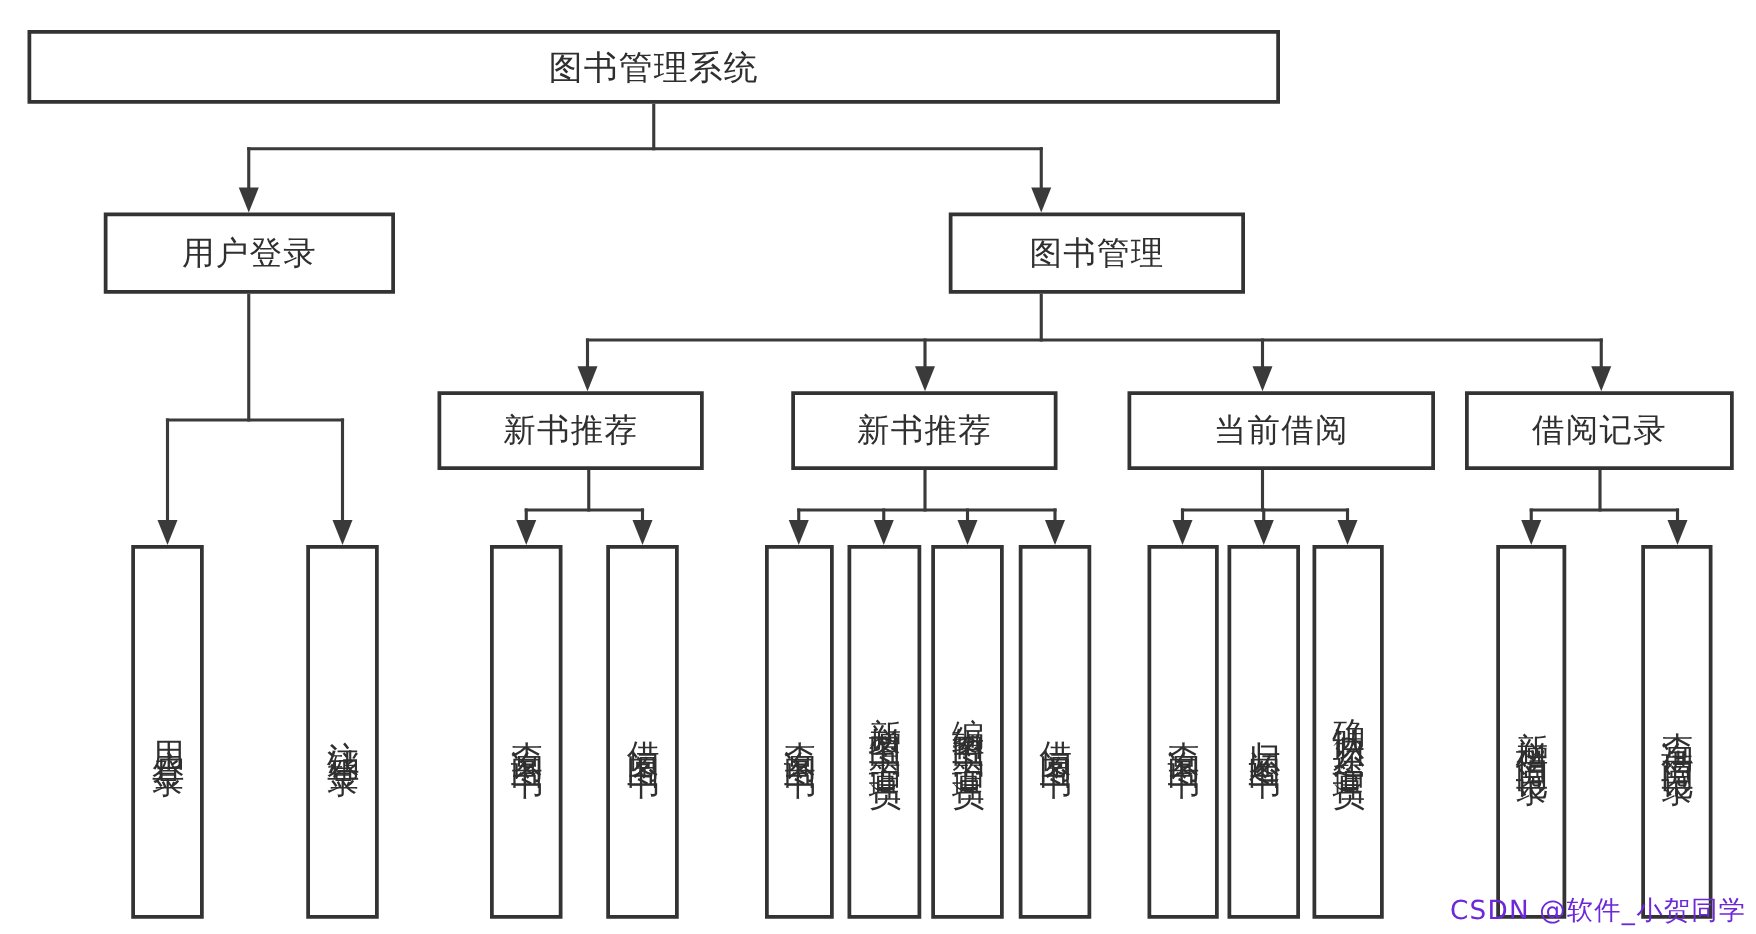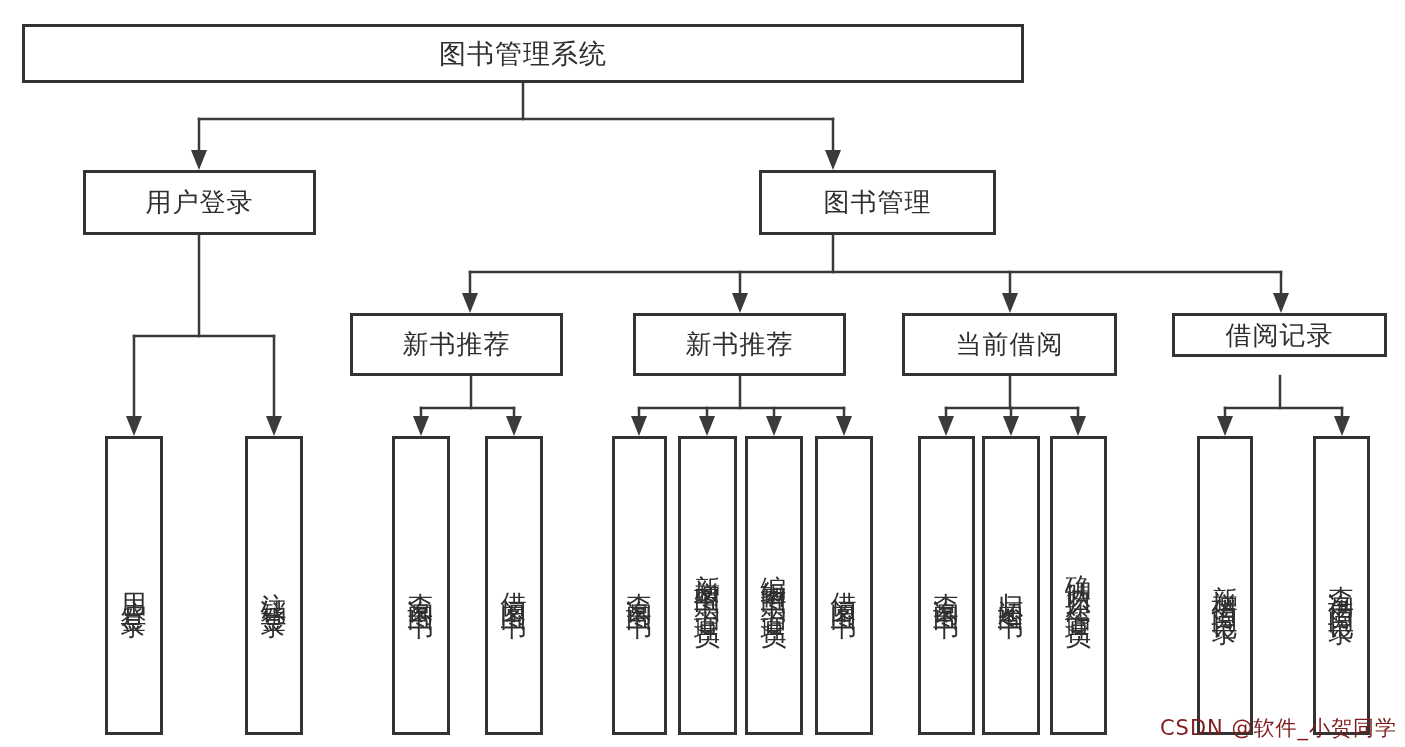--- a/index.html
+++ b/index.html
@@ -31,21 +31,21 @@
     font-size:26px;
     letter-spacing:7px;
     line-height:1;
     padding:4px 0;
   }
   #watermark{
     position:absolute;
     right:8px;
     bottom:5px;
     font-size:21px;
-    color:#7f1d1d;
+    color:#6d28d9;
     letter-spacing:1px;
     z-index:3;
     white-space:nowrap;
   }
 </style>
 </head>
 <body>
 
 <div id="stage">
 
@@ -123,22 +123,22 @@
     </g>
   </svg>
 
   <div class="box title" style="left:22px;top:12px;width:1002px;height:59px;margin-top:12px;">图书管理系统</div>
 
   <div class="box" style="left:83px;top:170px;width:233px;height:65px;">用户登录</div>
   <div class="box" style="left:714px;top:170px;width:237px;height:65px;margin-left:45px;">图书管理</div>
 
   <div class="box" style="left:350px;top:313px;width:213px;height:63px;">新书推荐</div>
   <div class="box" style="left:633px;top:313px;width:213px;height:63px;">新书推荐</div>
-  <div class="box" style="left:902px;top:313px;width:215px;height:63px;">当前借阅</div>
-  <div class="box" style="left:1172px;top:313px;width:215px;height:44px;">借阅记录</div>
+  <div class="box" style="left:902px;top:313px;width:246px;height:63px;">当前借阅</div>
+  <div class="box" style="left:1172px;top:313px;width:215px;height:63px;">借阅记录</div>
 
   <div class="box vert" style="left:105px;top:436px;width:58px;height:299px;">用户登录</div>
   <div class="box vert" style="left:245px;top:436px;width:58px;height:299px;">注销登录</div>
 
   <div class="box vert" style="left:392px;top:436px;width:58px;height:299px;">查询图书</div>
   <div class="box vert" style="left:485px;top:436px;width:58px;height:299px;">借阅图书</div>
 
   <div class="box vert" style="left:612px;top:436px;width:55px;height:299px;">查询图书</div>
   <div class="box vert" style="left:678px;top:436px;width:59px;height:299px;">新增图书（管理员）</div>
   <div class="box vert" style="left:745px;top:436px;width:58px;height:299px;">编辑图书（管理员）</div>

